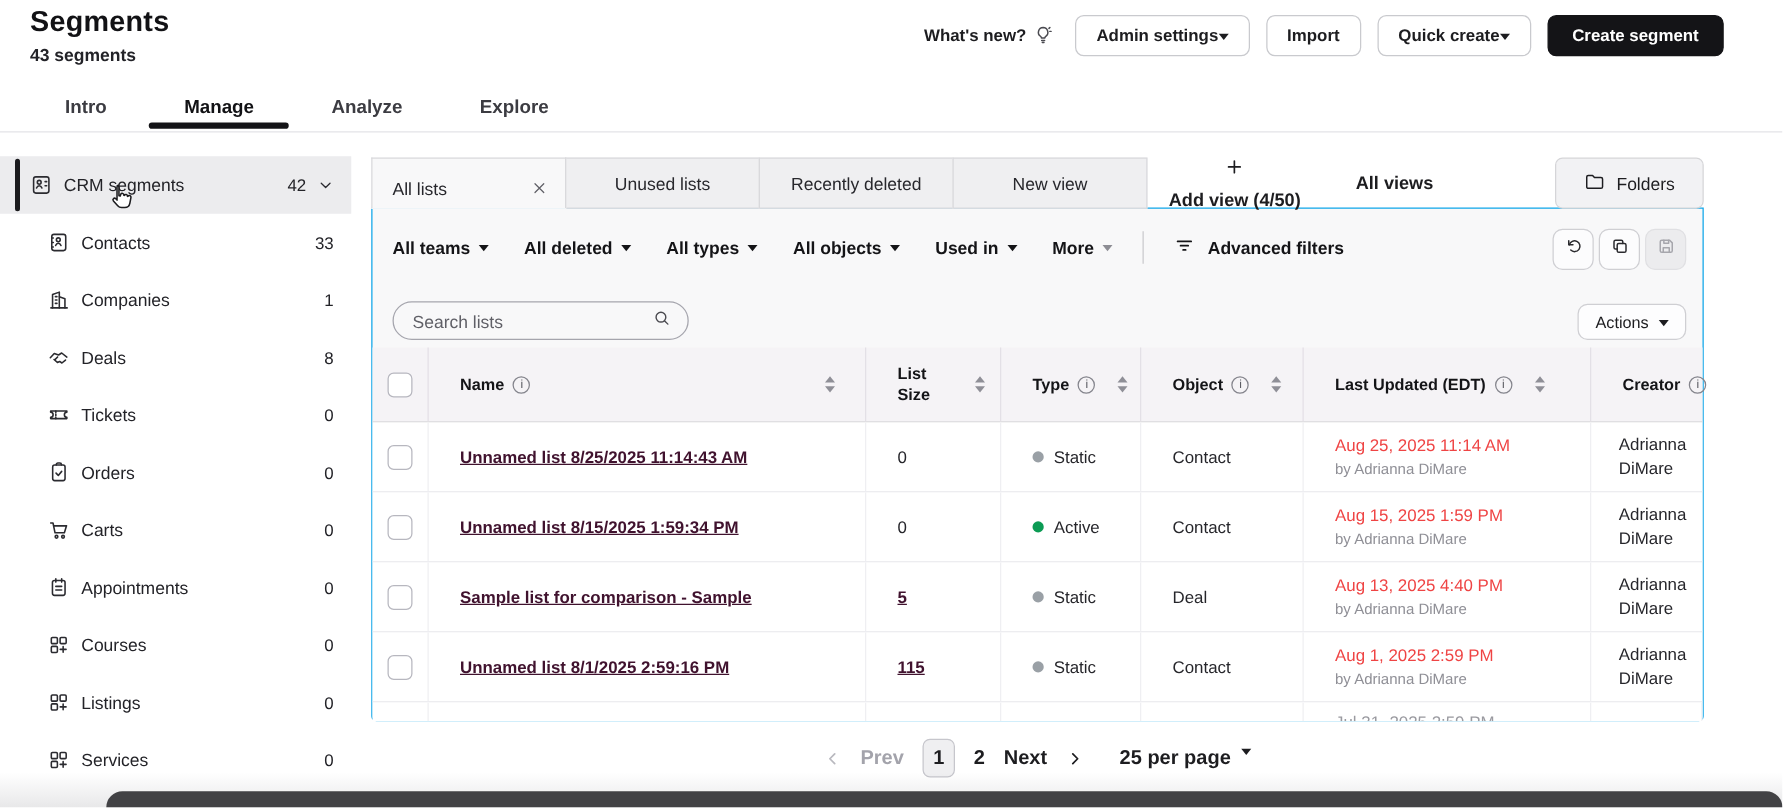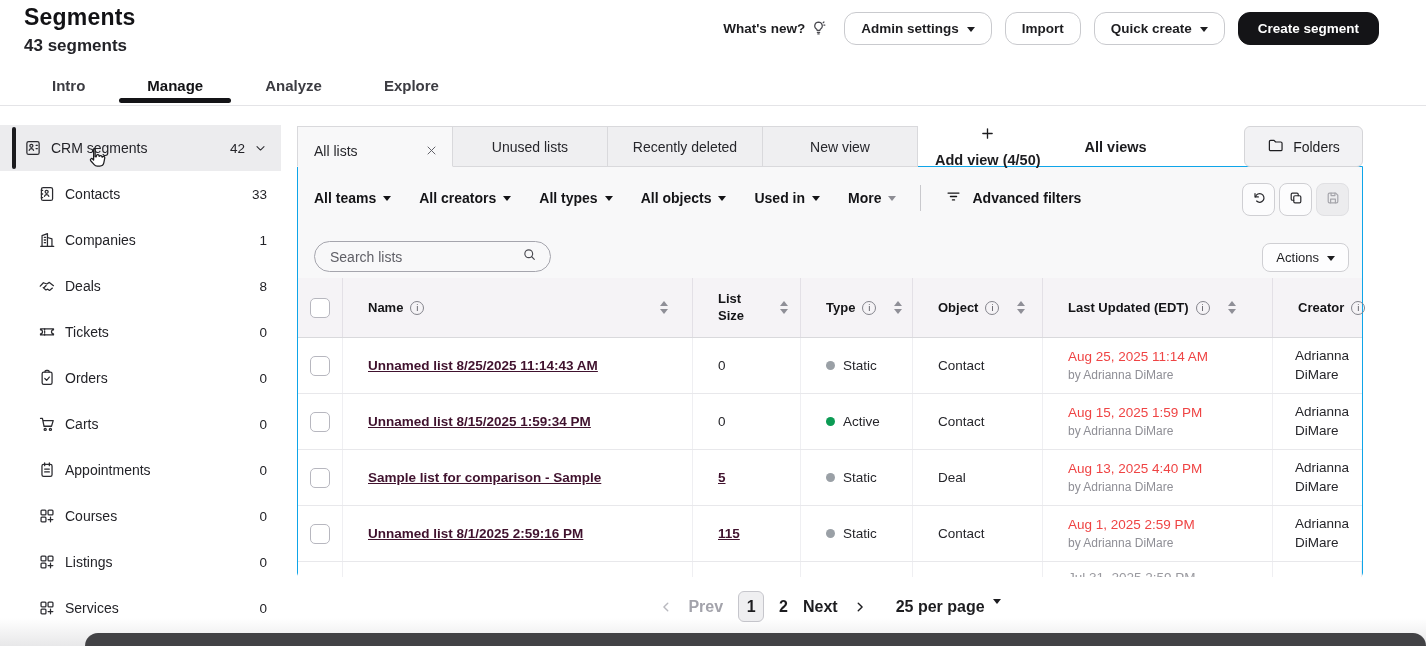--- a/index.html
+++ b/index.html
@@ -2,25 +2,25 @@
 <html style="--link: #40122e; --active-dot: #0c9b54; --static-dot: #9aa0a6;"><head>
 <meta charset="utf-8">
 <style>
   * { box-sizing: border-box; margin: 0; padding: 0; }
   html,body { width:1426px; height:646px; }
   body { font-family:"Liberation Sans", sans-serif; background:#fff; color:#1d1d20; overflow:hidden; }
   #app { position:relative; width:1426px; height:646px; background:#fff; }
 
   
   .page-title { position:absolute; left:24px; top:4px; font-size:23px; font-weight:800; letter-spacing:.2px; color:#121215; }
-  .page-subtitle { position:absolute; left:24px; top:36px; font-size:17px; font-weight:700; color:#232328; }
+  .page-subtitle { position:absolute; left:24px; top:36px; font-size:14px; font-weight:700; color:#232328; }
   .header-actions { position:absolute; top:12px; right:47px; display:flex; align-items:center; gap:13px; height:33px; }
   .whats-new { display:flex; align-items:center; gap:5px; font-size:13.5px; font-weight:700; margin-right:4px; }
-  .btn { height:33px; padding:0 16px; border:1px solid #c9cace; border-radius:12px; background:#fff;
-         font-family:inherit; font-weight:600; font-size:13.5px; color:#1d1d20; display:flex; align-items:center; gap:8px; cursor:pointer; }
+  .btn { height:33px; padding:0 16px; border:1px solid #c9cace; border-radius:7px; background:#fff;
+         font-family:inherit; font-weight:600; font-size:13.5px; color:#1d1d20; display:flex; align-items:center; gap:0; cursor:pointer; }
   .btn.dark { background:#141417; border-color:#141417; color:#fff; padding:0 19px; }
   .caret { width:0; height:0; border-left:4px solid transparent; border-right:4px solid transparent; border-top:5px solid currentColor; display:inline-block; margin-top:1px; }
   .icon16 svg { width:17px; height:17px; display:block; }
 
   
   .nav-tabs { position:absolute; left:0; top:66px; width:100%; height:40px; display:flex; align-items:center;
               padding-left:52px; gap:62px; border-bottom:1px solid #e4e4e7; }
   .nav-tab { position:relative; font-size:15px; font-weight:600; color:#3c3c42; cursor:pointer; }
   .nav-tab.active { font-weight:800; color:#121215; }
   .nav-tab.active::after { content:""; position:absolute; left:-28px; right:-28px; bottom:-9px; height:5px; border-radius:4px; background:#141417; }
@@ -352,21 +352,21 @@
     </div>
 
   <div class="panel">
 
     <div class="filter-row" id="filter-row">
         <div class="filter-dd">
           <span>All teams</span>
           <span class="caret"></span>
         </div>
         <div class="filter-dd">
-          <span>All creators</span>
+          <span>All deleted</span>
           <span class="caret"></span>
         </div>
         <div class="filter-dd">
           <span>All types</span>
           <span class="caret"></span>
         </div>
         <div class="filter-dd">
           <span>All objects</span>
           <span class="caret"></span>
         </div>

